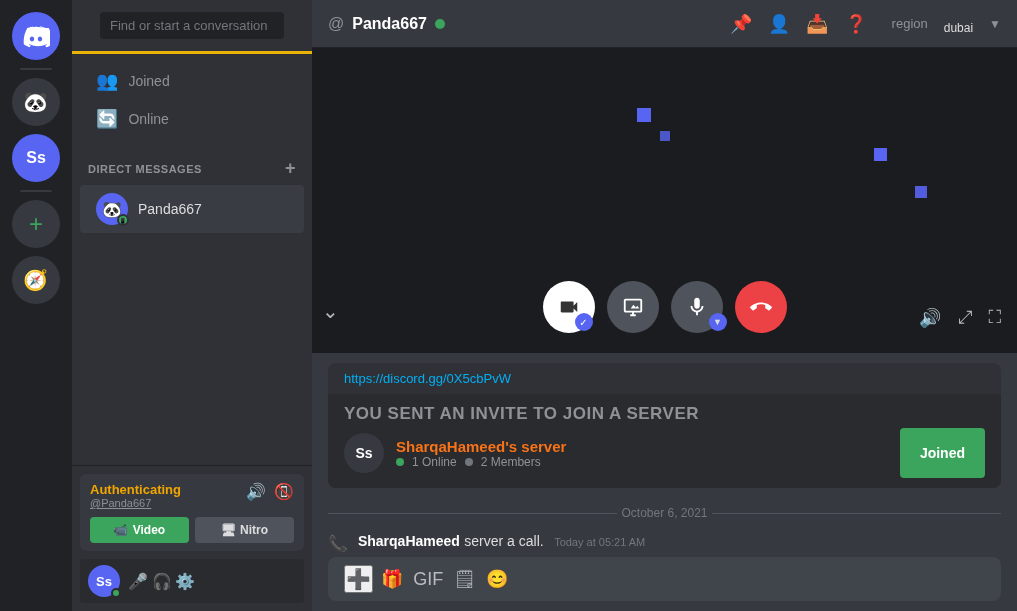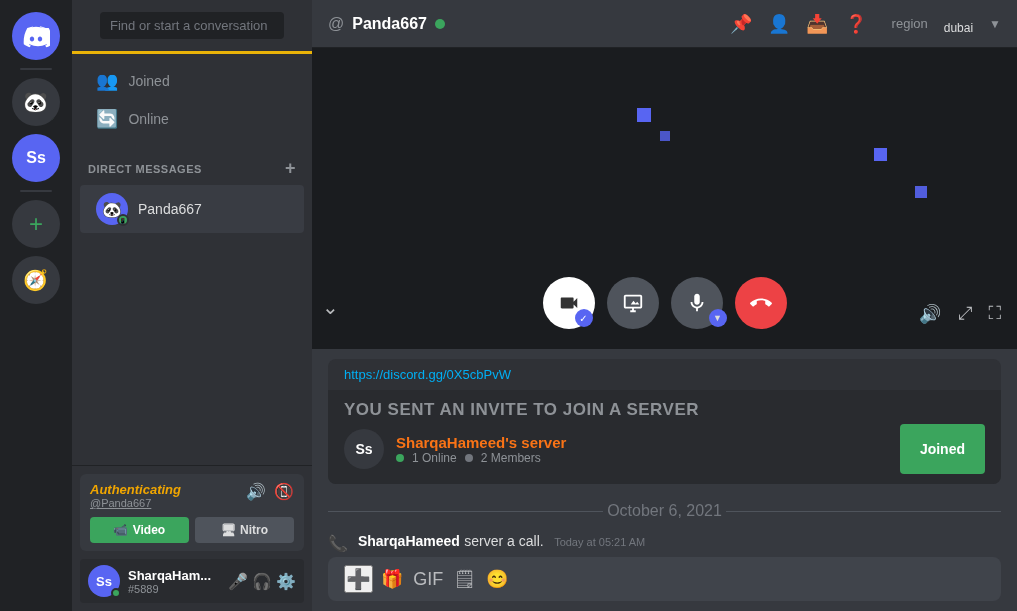--- a/index.html
+++ b/index.html
@@ -145,21 +145,21 @@
       margin-top: auto;
       padding: 8px;
       border-top: 1px solid #202225;
     }
     .auth-status {
       background: #36393f;
       border-radius: 6px;
       padding: 8px 10px;
       margin-bottom: 8px;
     }
-    .auth-name { color: #f0a500; font-size: 13px; font-weight: 600; font-style: italic; }
+    .auth-name { color: #f0a500; font-size: 13px; font-weight: 600; }
     .auth-user { color: #8e9297; font-size: 11px; text-decoration: underline; }
     .auth-icon-btn {
       background: none; border: none; color: #b9bbbe; font-size: 16px; cursor: pointer;
     }
     .call-buttons { display: flex; gap: 6px; }
     .call-btn {
       flex: 1;
       padding: 6px 8px;
       border: none;
       border-radius: 4px;
@@ -338,21 +338,21 @@
       border-radius: 4px;
       padding: 17px 20px;
       font-size: 14px;
       font-weight: 700;
       cursor: pointer;
     }
 
     .date-divider {
       display: flex; align-items: center; gap: 4px;
       padding: 8px 16px;
-      font-size: 16px; color: #72767d;
+      font-size: 12px; color: #72767d;
     }
     .date-line { flex: 1; height: 1px; background: #4f545c; }
 
     .message-row {
       display: flex; align-items: flex-start; gap: 10px;
       padding: 4px 16px;
     }
     .msg-icon { color: #3ba55d; font-size: 16px; margin-top: 2px; flex-shrink: 0; }
     .msg-content .sender { font-weight: 700; color: #fff; font-size: 14px; }
     .msg-content .msg-text { font-size: 14px; color: #dcddde; }
@@ -446,24 +446,20 @@
         <button class="call-btn screen">
           <span>🖥</span>
           <span>Nitro</span>
         </button>
       </div>
     </div>
     <div class="user-bar">
       <div class="user-bar-avatar">
         <span style="font-size:13px; font-weight:700;">Ss</span>
         <div style="position:absolute;bottom:-1px;right:-1px;width:10px;height:10px;border-radius:50%;background:#3ba55d;border:2px solid #292b2f;"></div>
-      </div>
-      <div class="user-bar-info">
-        <div class="user-bar-name">SharqaHam...</div>
-        <div class="user-bar-tag">#5889</div>
       </div>
       <div class="user-bar-controls">
         <button class="user-bar-ctrl">🎤</button>
         <button class="user-bar-ctrl">🎧</button>
         <button class="user-bar-ctrl">⚙️</button>
       </div>
     </div>
   </div>
 </div>
 

